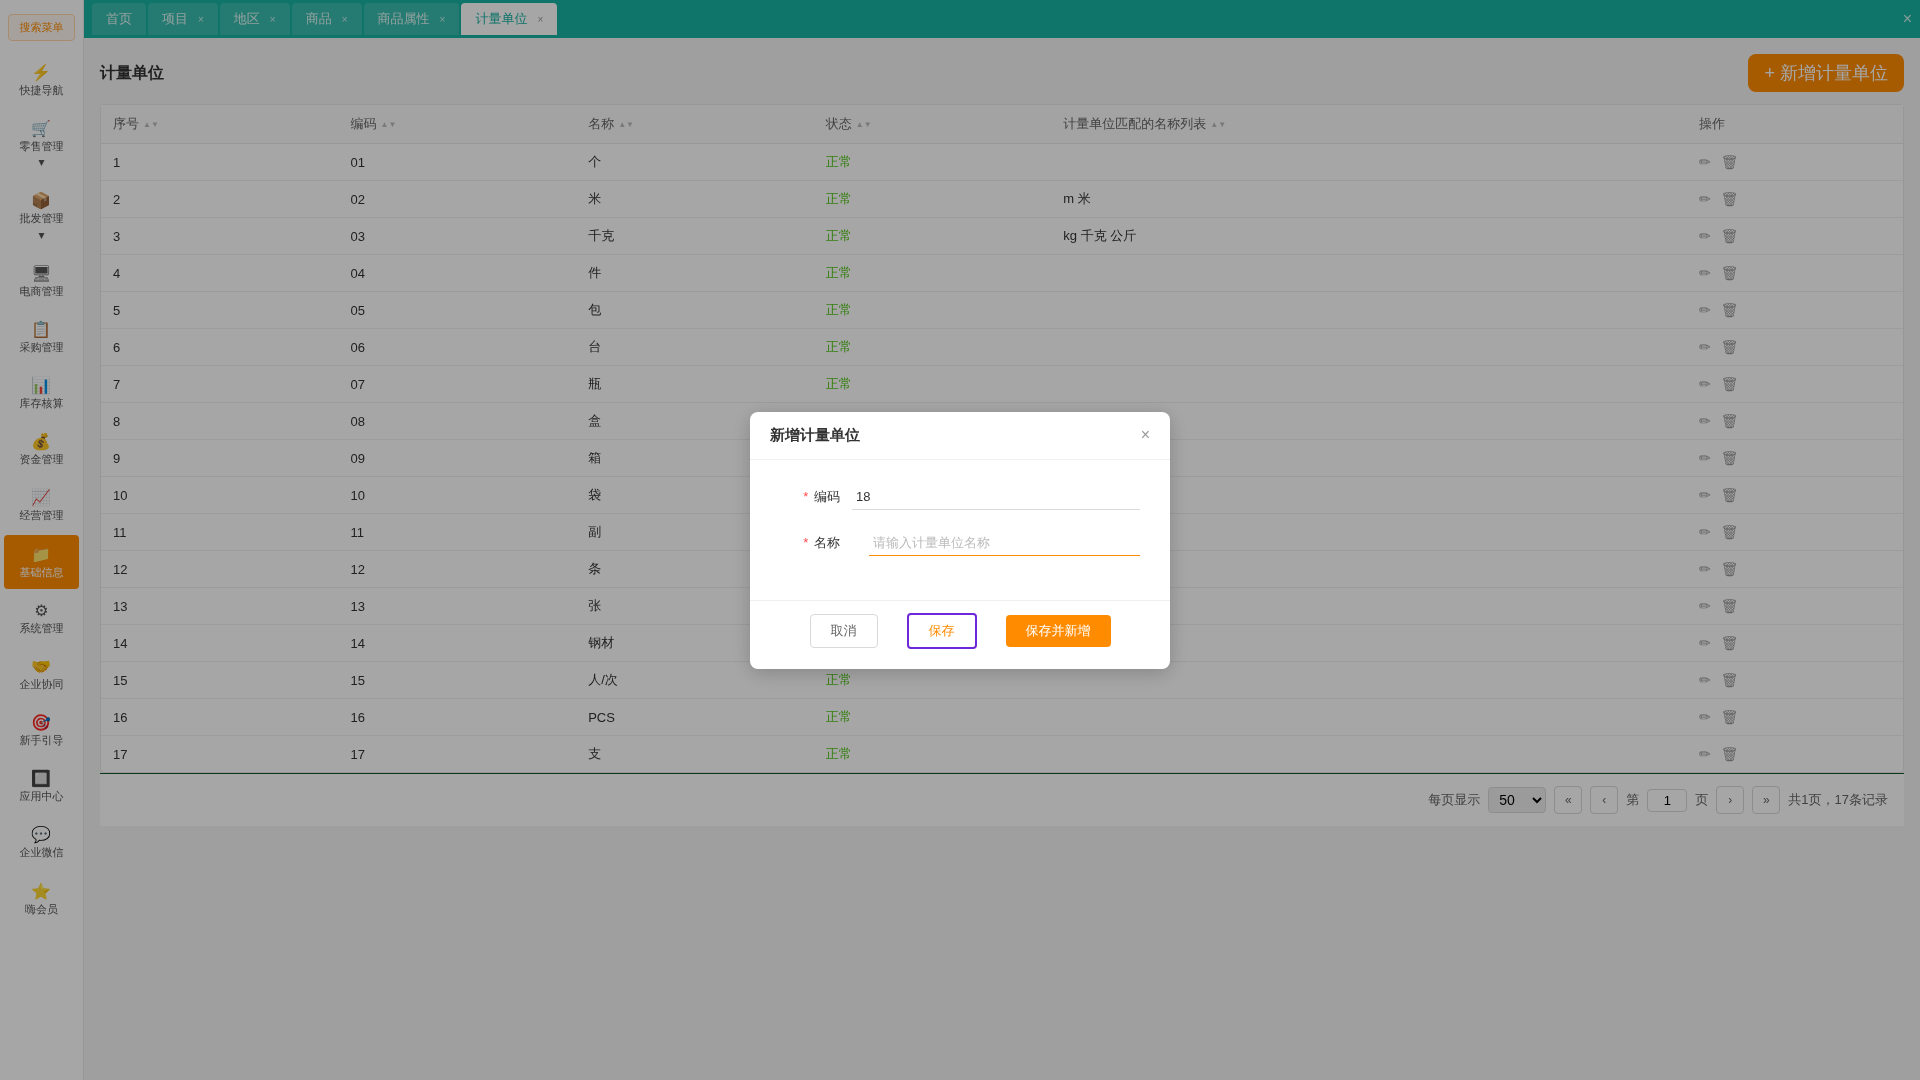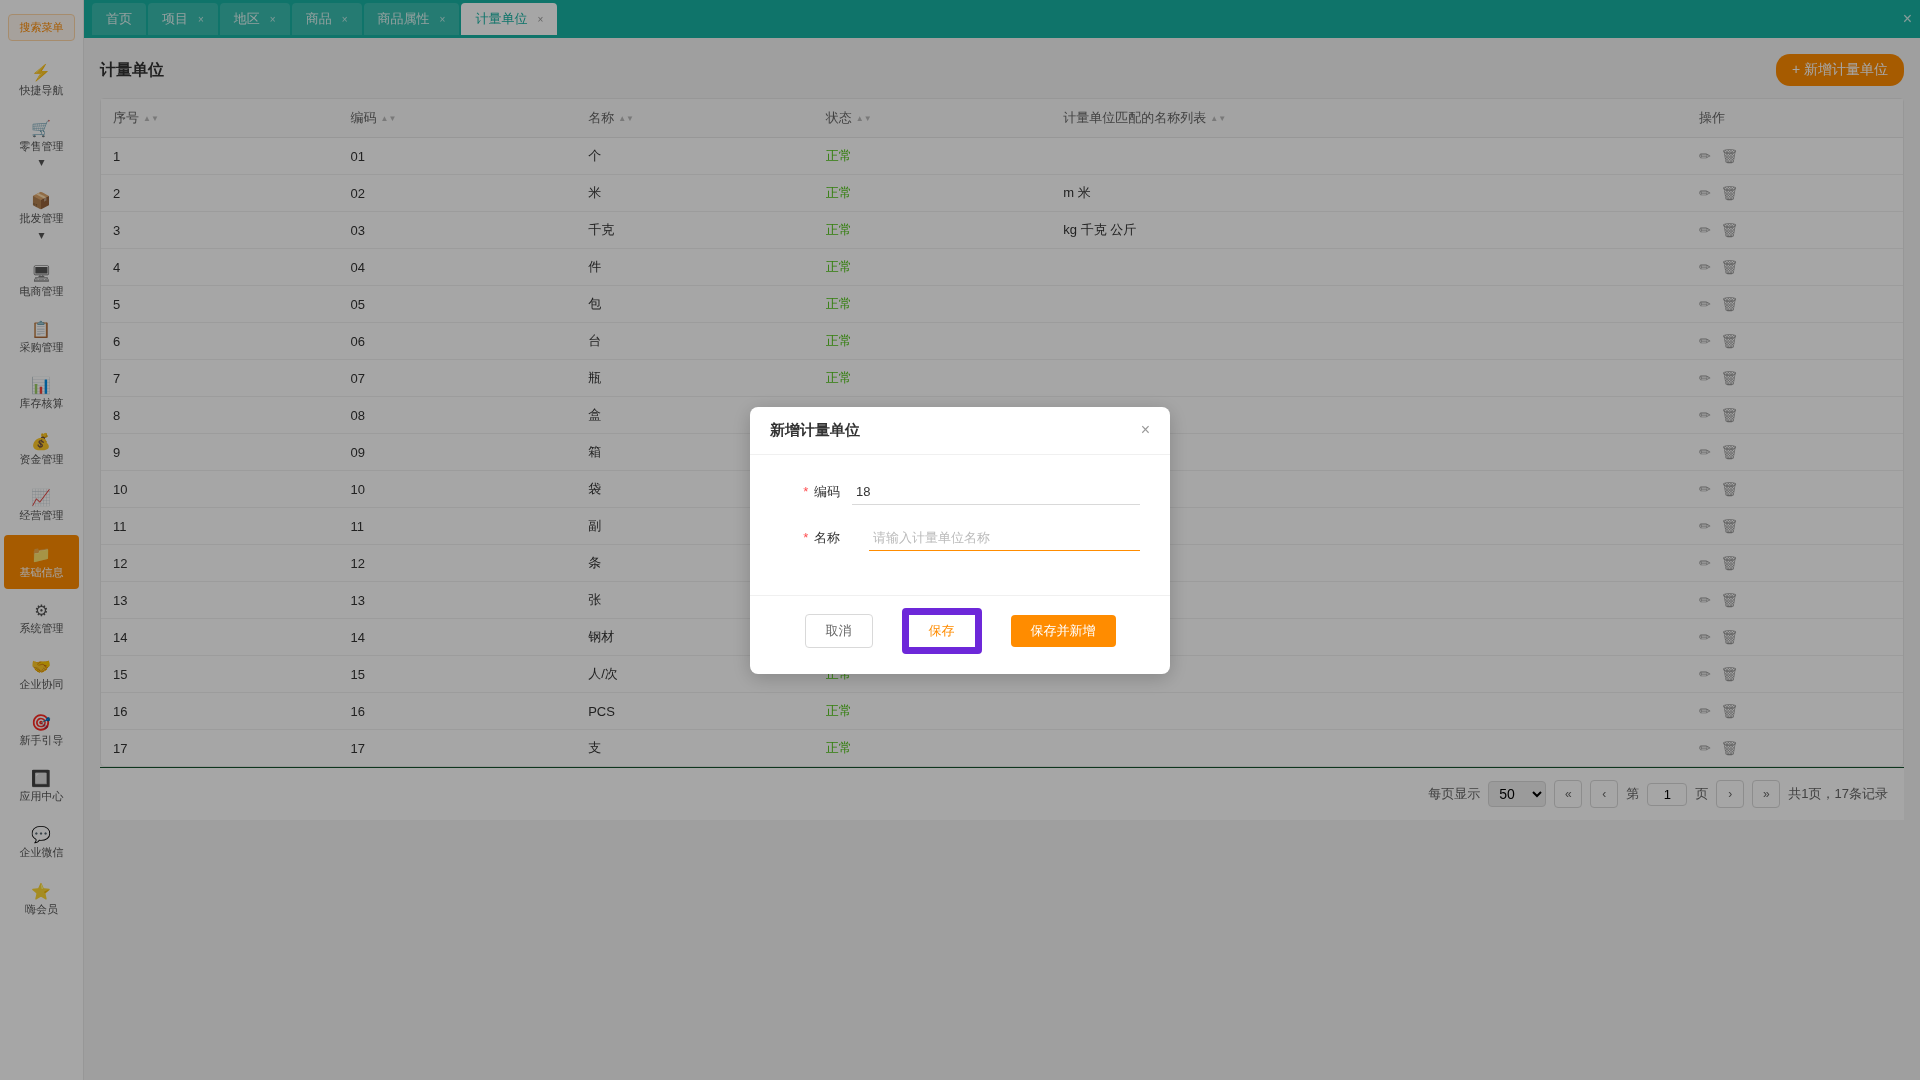--- a/index.html
+++ b/index.html
@@ -38,21 +38,21 @@
     .tab-item { display: flex; align-items: center; gap: 6px; padding: 6px 14px; border-radius: 4px 4px 0 0; cursor: pointer; font-size: 13px; color: rgba(255,255,255,0.85); background: rgba(255,255,255,0.15); height: 32px; }
     .tab-item.active { background: #fff; color: #17b3a3; }
     .tab-item .tab-close { font-size: 10px; color: rgba(255,255,255,0.7); cursor: pointer; margin-left: 4px; }
     .tab-item.active .tab-close { color: #999; }
     .tab-bar-close { margin-left: auto; color: rgba(255,255,255,0.8); cursor: pointer; font-size: 16px; }
 
     
     .page-content { flex: 1; overflow: auto; padding: 16px; background: #f5f5f5; }
     .page-header { display: flex; align-items: center; justify-content: space-between; margin-bottom: 12px; }
     .page-title { font-size: 16px; font-weight: bold; color: #333; }
-    .add-btn { background: #ff8c00; color: white; border: none; padding: 7px 16px; border-radius: 14px; cursor: pointer; font-size: 14px; }
+    .add-btn { background: #ff8c00; color: white; border: none; padding: 7px 16px; border-radius: 8px; cursor: pointer; font-size: 18px; }
 
     
     .table-container { background: #fff; border-radius: 4px; border: 1px solid #e8e8e8; }
     .data-table { width: 100%; border-collapse: collapse; }
     .data-table th { background: #fafafa; padding: 10px 12px; text-align: left; font-size: 13px; color: #666; border-bottom: 1px solid #e8e8e8; font-weight: 500; }
     .data-table th .sort-icons { display: inline-flex; flex-direction: column; margin-left: 4px; font-size: 8px; color: #bbb; vertical-align: middle; }
     .data-table td { padding: 9px 12px; border-bottom: 1px solid #f0f0f0; font-size: 13px; color: #333; }
     .data-table tr:last-child td { border-bottom: none; }
     .status-normal { color: #52c41a; font-size: 13px; }
     .action-icons { display: flex; gap: 10px; }
@@ -74,21 +74,21 @@
     .dialog-close { cursor: pointer; color: #999; font-size: 16px; }
     .dialog-body { padding: 24px 30px; }
     .form-row { display: flex; align-items: center; margin-bottom: 20px; }
     .form-label { width: 60px; text-align: right; font-size: 13px; color: #333; margin-right: 12px; flex-shrink: 0; }
     .form-label .required { color: #ff4d4f; margin-right: 2px; }
     .form-input { flex: 1; border: none; border-bottom: 1px solid #d9d9d9; padding: 5px 4px; font-size: 13px; outline: none; color: #333; }
     .form-input.active-field { border-bottom-color: #ff8c00; margin-left: 17px; }
     .form-input::placeholder { color: #bbb; }
     .dialog-footer { padding: 12px 28px 20px; display: flex; align-items: center; justify-content: center; gap: 29px; border-top: 1px solid #f0f0f0; }
     .btn-cancel { padding: 7px 20px; border: 1px solid #d9d9d9; border-radius: 4px; background: #fff; color: #666; cursor: pointer; font-size: 13px; }
-    .btn-save { padding: 7px 20px; border: 7px solid #6d28d9; border-radius: 4px; background: #fff; color: #ff8c00; cursor: pointer; font-size: 13px; }
+    .btn-save { padding: 7px 20px; border: 2px solid #6d28d9; border-radius: 4px; background: #fff; color: #ff8c00; cursor: pointer; font-size: 13px; }
     .btn-save-add { padding: 7px 20px; border: none; border-radius: 4px; background: #ff8c00; color: #fff; cursor: pointer; font-size: 13px; }
 
     .th-ops { text-align: right; padding-right: 24px; }
     .td-ops { text-align: right; padding-right: 20px; }
   </style>
 </head>
 <body>
 
 <div class="app-container">
 

